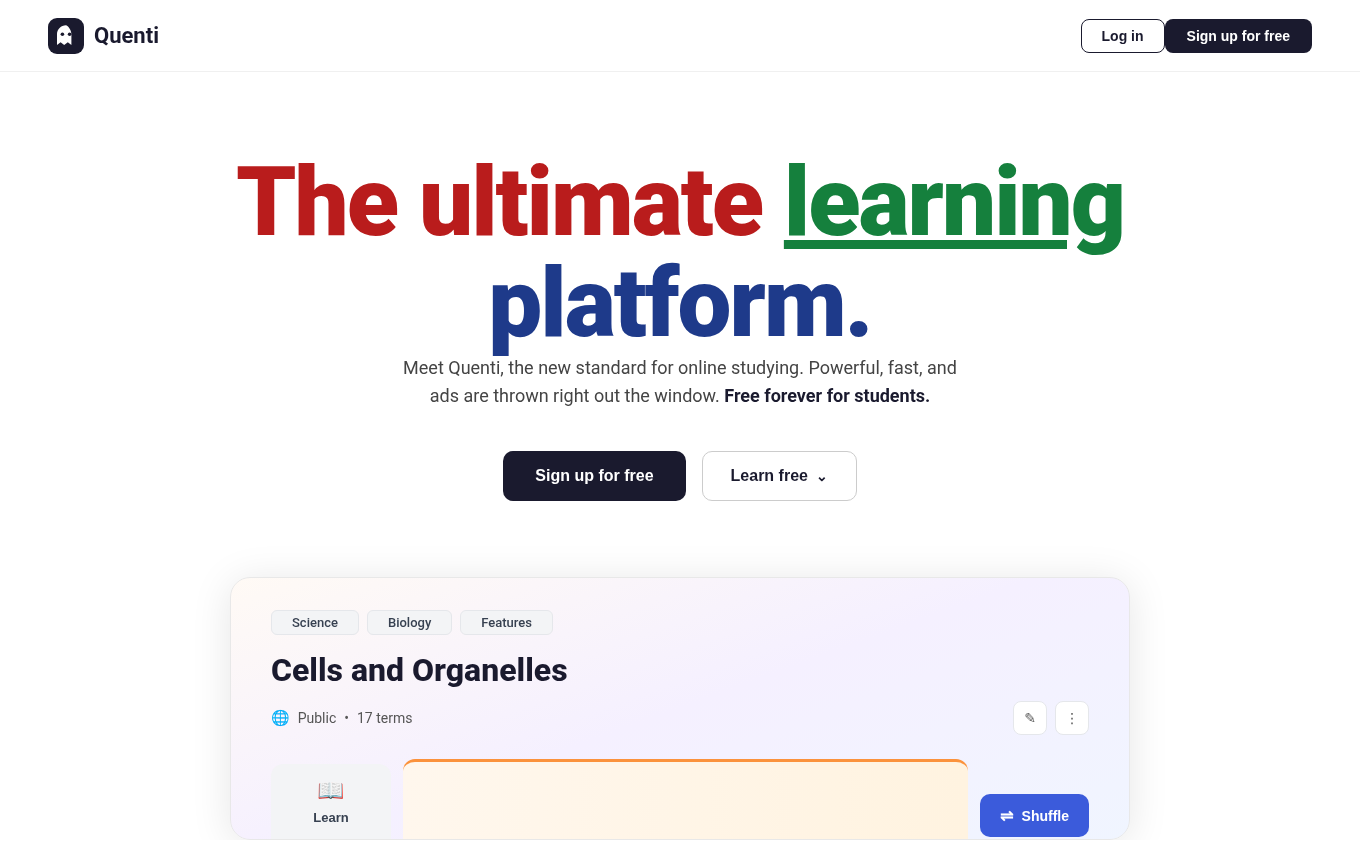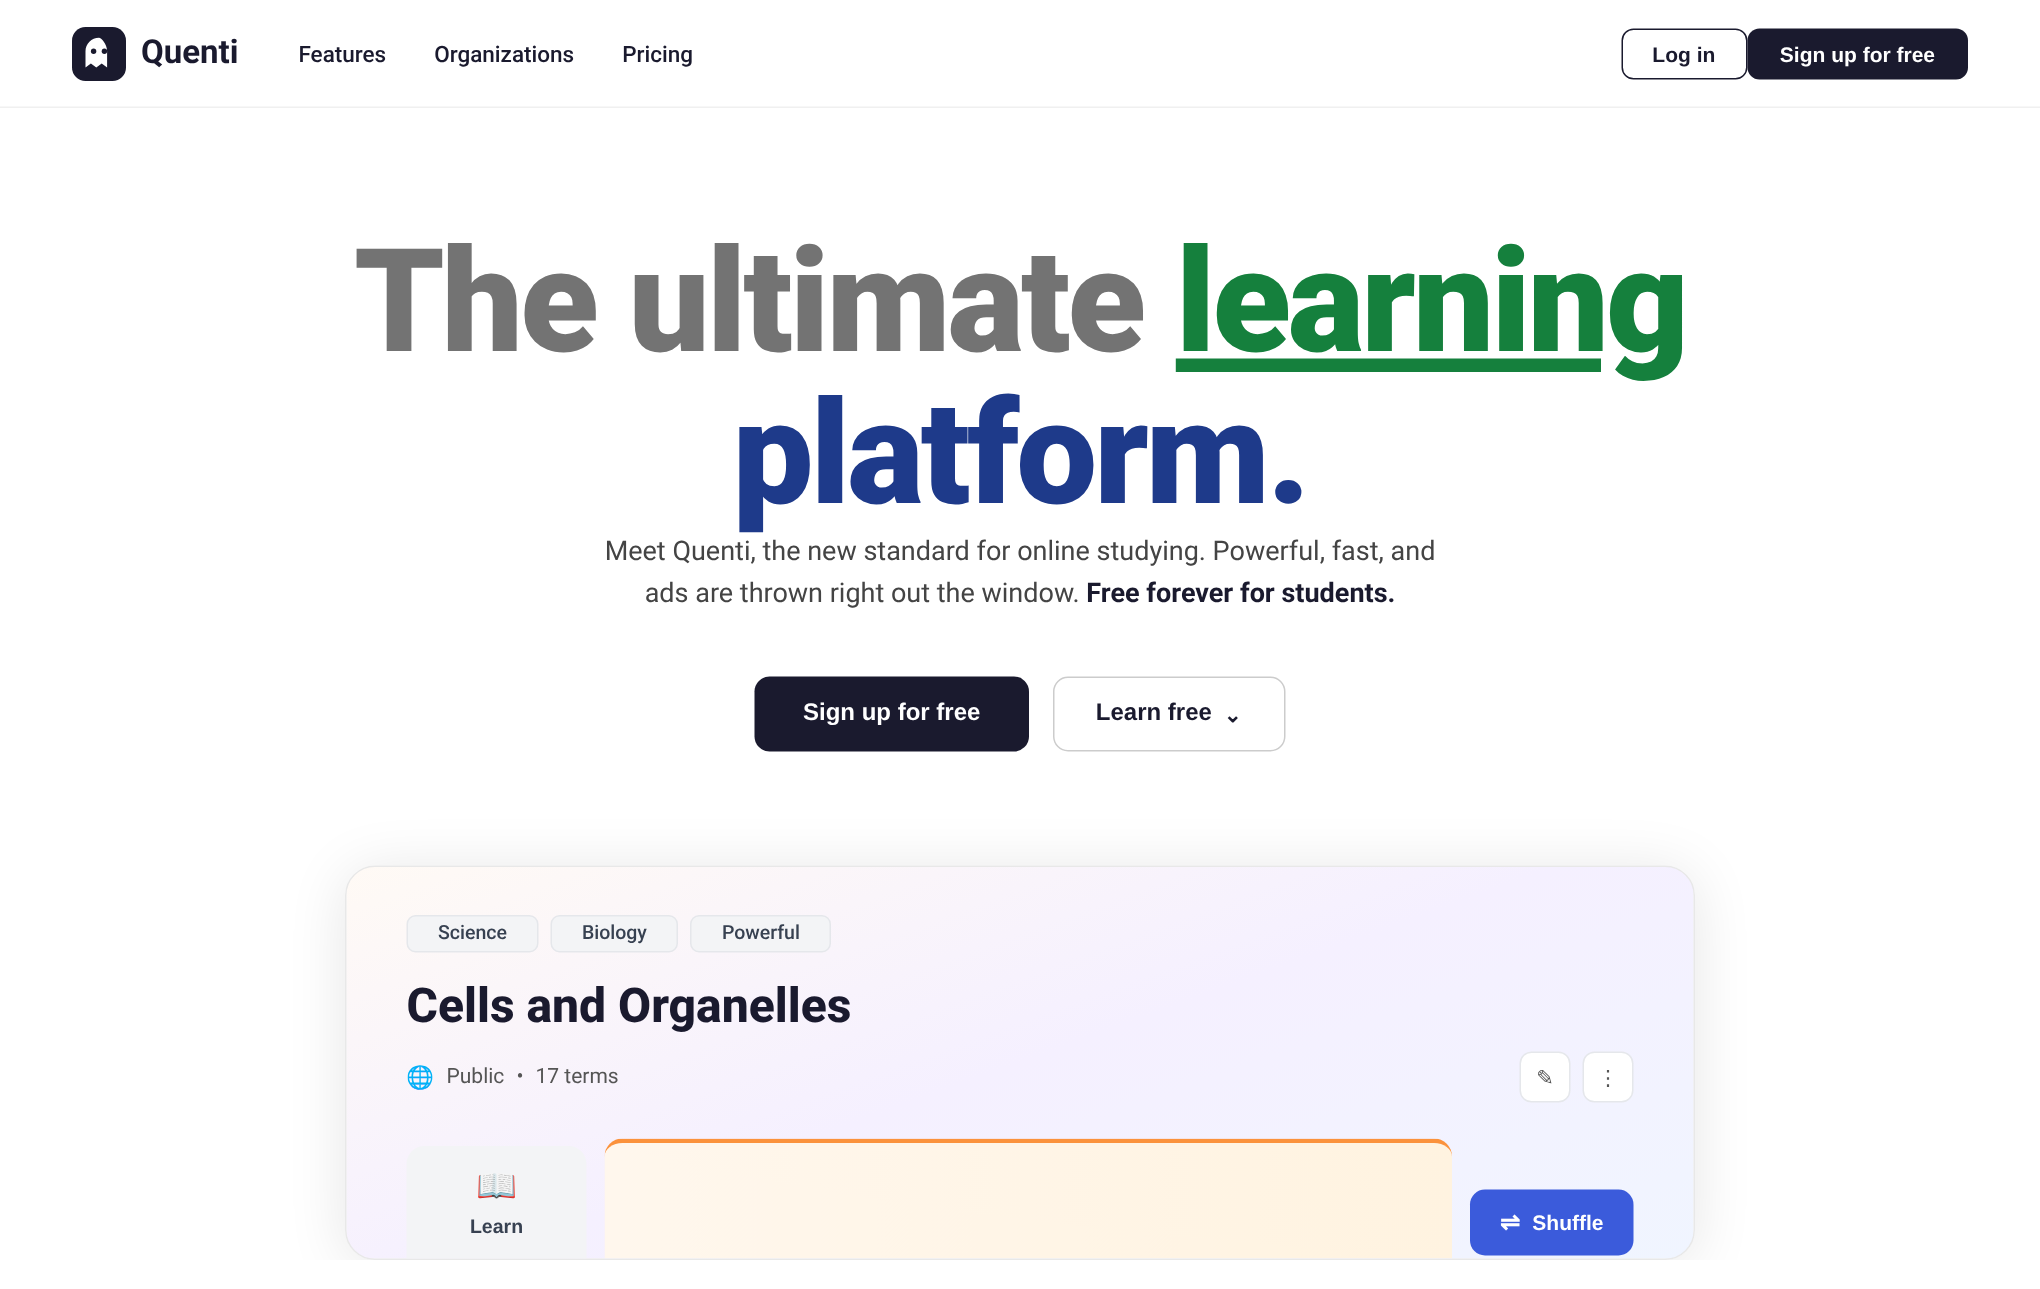--- a/index.html
+++ b/index.html
@@ -105,21 +105,21 @@
 
     .hero-title {
       font-size: 96px;
       font-weight: 900;
       line-height: 1.05;
       max-width: 900px;
       letter-spacing: -2px;
     }
 
     .hero-title .black-part {
-      color: #737373;
+      color: #b91c1c;
       margin-top: 20px;
     }
 
     .hero-title .blue-part {
       color: #15803d;
       text-decoration: underline;
     }
 
     .hero-title .dark-blue-part {
       color: #1e3a8a;
@@ -322,25 +322,20 @@
       <svg class="logo-icon" viewBox="0 0 40 40" fill="none" xmlns="http://www.w3.org/2000/svg">
         <rect width="40" height="40" rx="10" fill="#1a1a2e"></rect>
 
         <path d="M20 8C14.477 8 10 12.477 10 18v12l4-3 4 3 4-3 4 3V18C26 12.477 21.523 8 20 8z" fill="white"></path>
         <circle cx="16" cy="18" r="2" fill="#1a1a2e"></circle>
         <circle cx="24" cy="18" r="2" fill="#1a1a2e"></circle>
       </svg>
       <span class="logo-text">Quenti</span>
     </a>
 
-    <ul class="nav-links">
-      <li><a href="#">Features</a></li>
-      <li><a href="#">Organizations</a></li>
-      <li><a href="#">Pricing</a></li>
-    </ul>
   </div>
 
   <div class="nav-right">
     <button class="btn-login">Log in</button>
     <button class="btn-signup-nav">Sign up for free</button>
   </div>
 </nav>
 
 <section class="hero">
   <h1 class="hero-title">
@@ -361,21 +356,21 @@
     </button>
   </div>
 </section>
 
 <div class="preview-section">
   <div class="preview-card">
 
     <div class="card-tags">
       <span class="tag">Science</span>
       <span class="tag">Biology</span>
-      <span class="tag">Powerful</span>
+      <span class="tag">Features</span>
     </div>
 
     <h2 class="card-title">Cells and Organelles</h2>
 
     <div class="card-meta">
       <div class="card-meta-left">
         <span class="globe-icon">🌐</span>
         <span>Public</span>
         <span>•</span>
         <span>17 terms</span>

